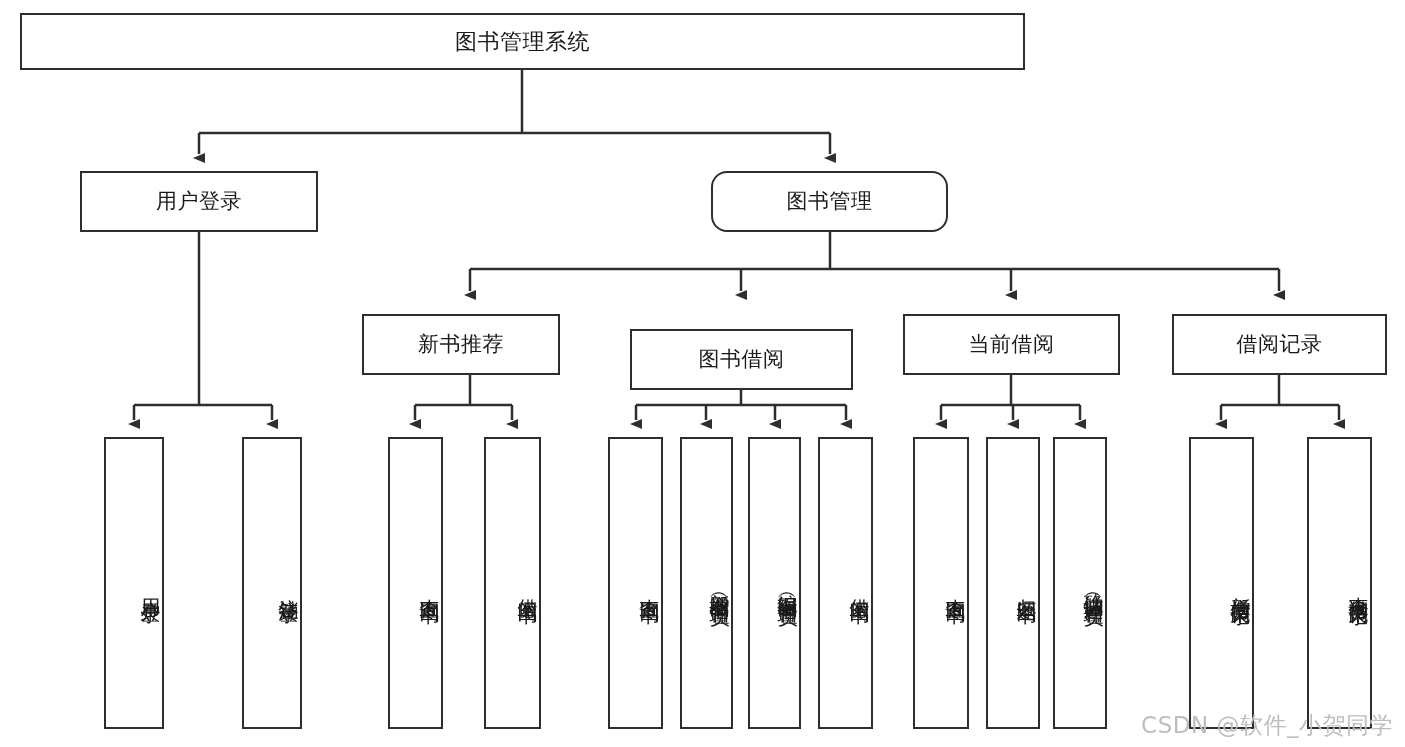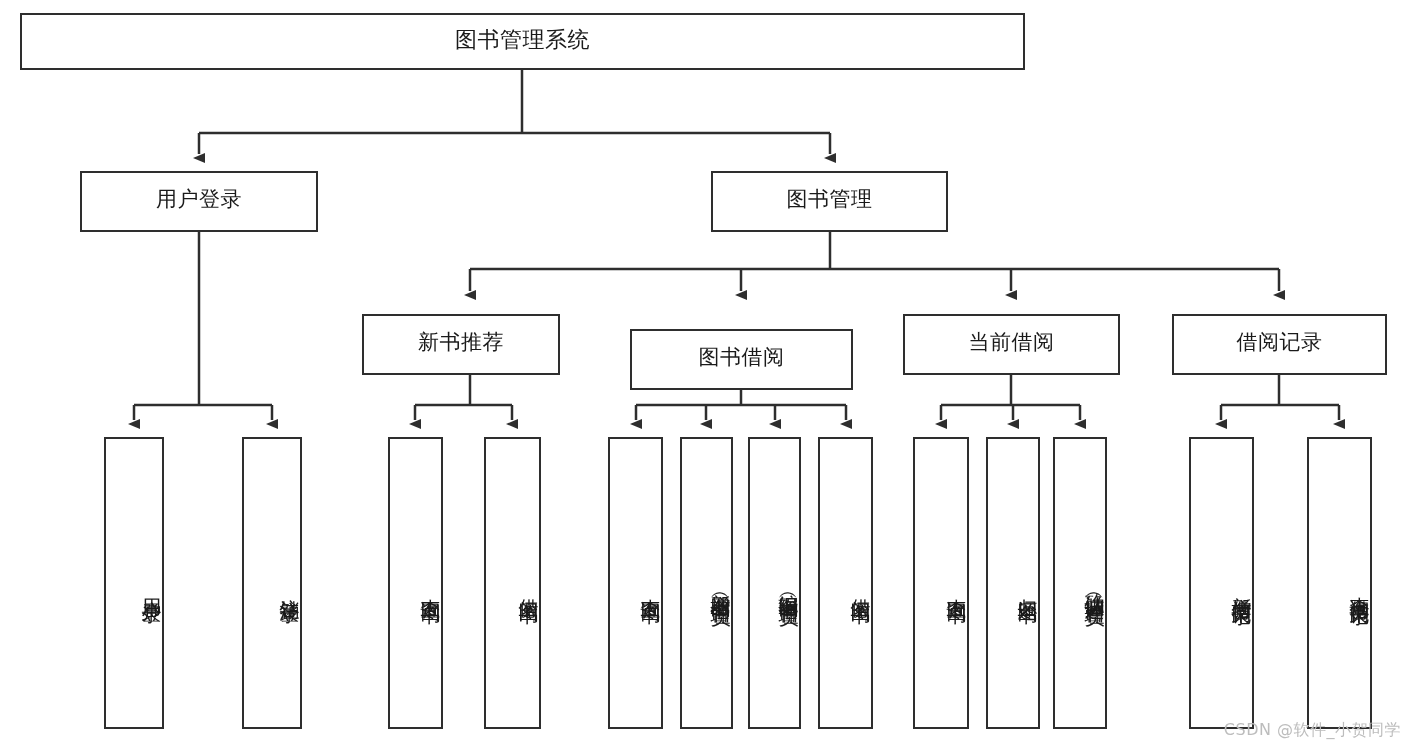--- a/index.html
+++ b/index.html
@@ -29,43 +29,42 @@
   .node {
     position: absolute;
     box-sizing: border-box;
     background: #ffffff;
     border: 2px solid #0f766e;
     display: flex;
     align-items: center;
     justify-content: center;
     color: #1a1a1a;
     line-height: 1.18;
-    font-family: Liberation Mono, monospace;
   }
   .node.h {
     font-size: 21px;
     letter-spacing: 0.5px;
   }
   .node.root {
     font-size: 22px;
   }
   .node.v {
     font-size: 20px;
     writing-mode: vertical-rl;
     text-orientation: upright;
     letter-spacing: 2px;
     align-items: flex-start;
     justify-content: center;
     padding-top: 8px;
   }
   .watermark {
     position: absolute;
-    right: 4px;
+    right: 12px;
     bottom: 6px;
-    font-size: 16px;
+    font-size: 23px;
     color: #bdbdbd;
     white-space: nowrap;
     letter-spacing: 0.5px;
   }
 </style>
 </head>
 <body>
 
 <div id="canvas">
 
@@ -116,21 +115,21 @@
       <path d="M1279,375 L1279,405"></path>
       <path d="M1221,405 L1339,405"></path>
       <path d="M1221,405 L1221,420" marker-end="url(#arrow)"></path>
       <path d="M1339,405 L1339,420" marker-end="url(#arrow)"></path>
     </g>
   </svg>
 
   <div class="node root h" style="left: 20px; top: 13px; width: 1005px; height: 57px; border-color: rgb(46, 46, 46); background: rgb(255, 255, 255); color: rgb(26, 26, 26);">图书管理系统</div>
 
   <div class="node h" style="left: 80px; top: 171px; width: 238px; height: 61px; border-color: rgb(46, 46, 46); background: rgb(255, 255, 255); color: rgb(26, 26, 26);">用户登录</div>
-  <div class="node h" style="left: 711px; top: 171px; width: 237px; height: 61px; border-color: rgb(46, 46, 46); background: rgb(255, 255, 255); color: rgb(26, 26, 26);">图书管理</div>
+  <div class="node h" style="left: 711px; top: 171px; width: 237px; height: 61px; border-color: rgb(46, 46, 46); background: rgb(255, 255, 255); color: rgb(26, 26, 26); border-radius: 16px;">图书管理</div>
 
   <div class="node h" style="left: 362px; top: 314px; width: 198px; height: 61px; border-color: rgb(46, 46, 46); background: rgb(255, 255, 255); color: rgb(26, 26, 26);">新书推荐</div>
   <div class="node h" style="left: 630px; top: 314px; width: 223px; height: 61px; border-color: rgb(46, 46, 46); background: rgb(255, 255, 255); color: rgb(26, 26, 26); margin-top: 15px;">图书借阅</div>
   <div class="node h" style="left: 903px; top: 314px; width: 217px; height: 61px; border-color: rgb(46, 46, 46); background: rgb(255, 255, 255); color: rgb(26, 26, 26);">当前借阅</div>
   <div class="node h" style="left: 1172px; top: 314px; width: 215px; height: 61px; border-color: rgb(46, 46, 46); background: rgb(255, 255, 255); color: rgb(26, 26, 26);">借阅记录</div>
 
   <div class="node v" style="left: 104px; top: 437px; width: 60px; height: 292px; border-color: rgb(46, 46, 46); background: rgb(255, 255, 255); color: rgb(26, 26, 26);">用户登录</div>
   <div class="node v" style="left: 242px; top: 437px; width: 60px; height: 292px; border-color: rgb(46, 46, 46); background: rgb(255, 255, 255); color: rgb(26, 26, 26);">注销登录</div>
   <div class="node v" style="left: 388px; top: 437px; width: 55px; height: 292px; border-color: rgb(46, 46, 46); background: rgb(255, 255, 255); color: rgb(26, 26, 26);">查询图书</div>
   <div class="node v" style="left: 484px; top: 437px; width: 57px; height: 292px; border-color: rgb(46, 46, 46); background: rgb(255, 255, 255); color: rgb(26, 26, 26);">借阅图书</div>

